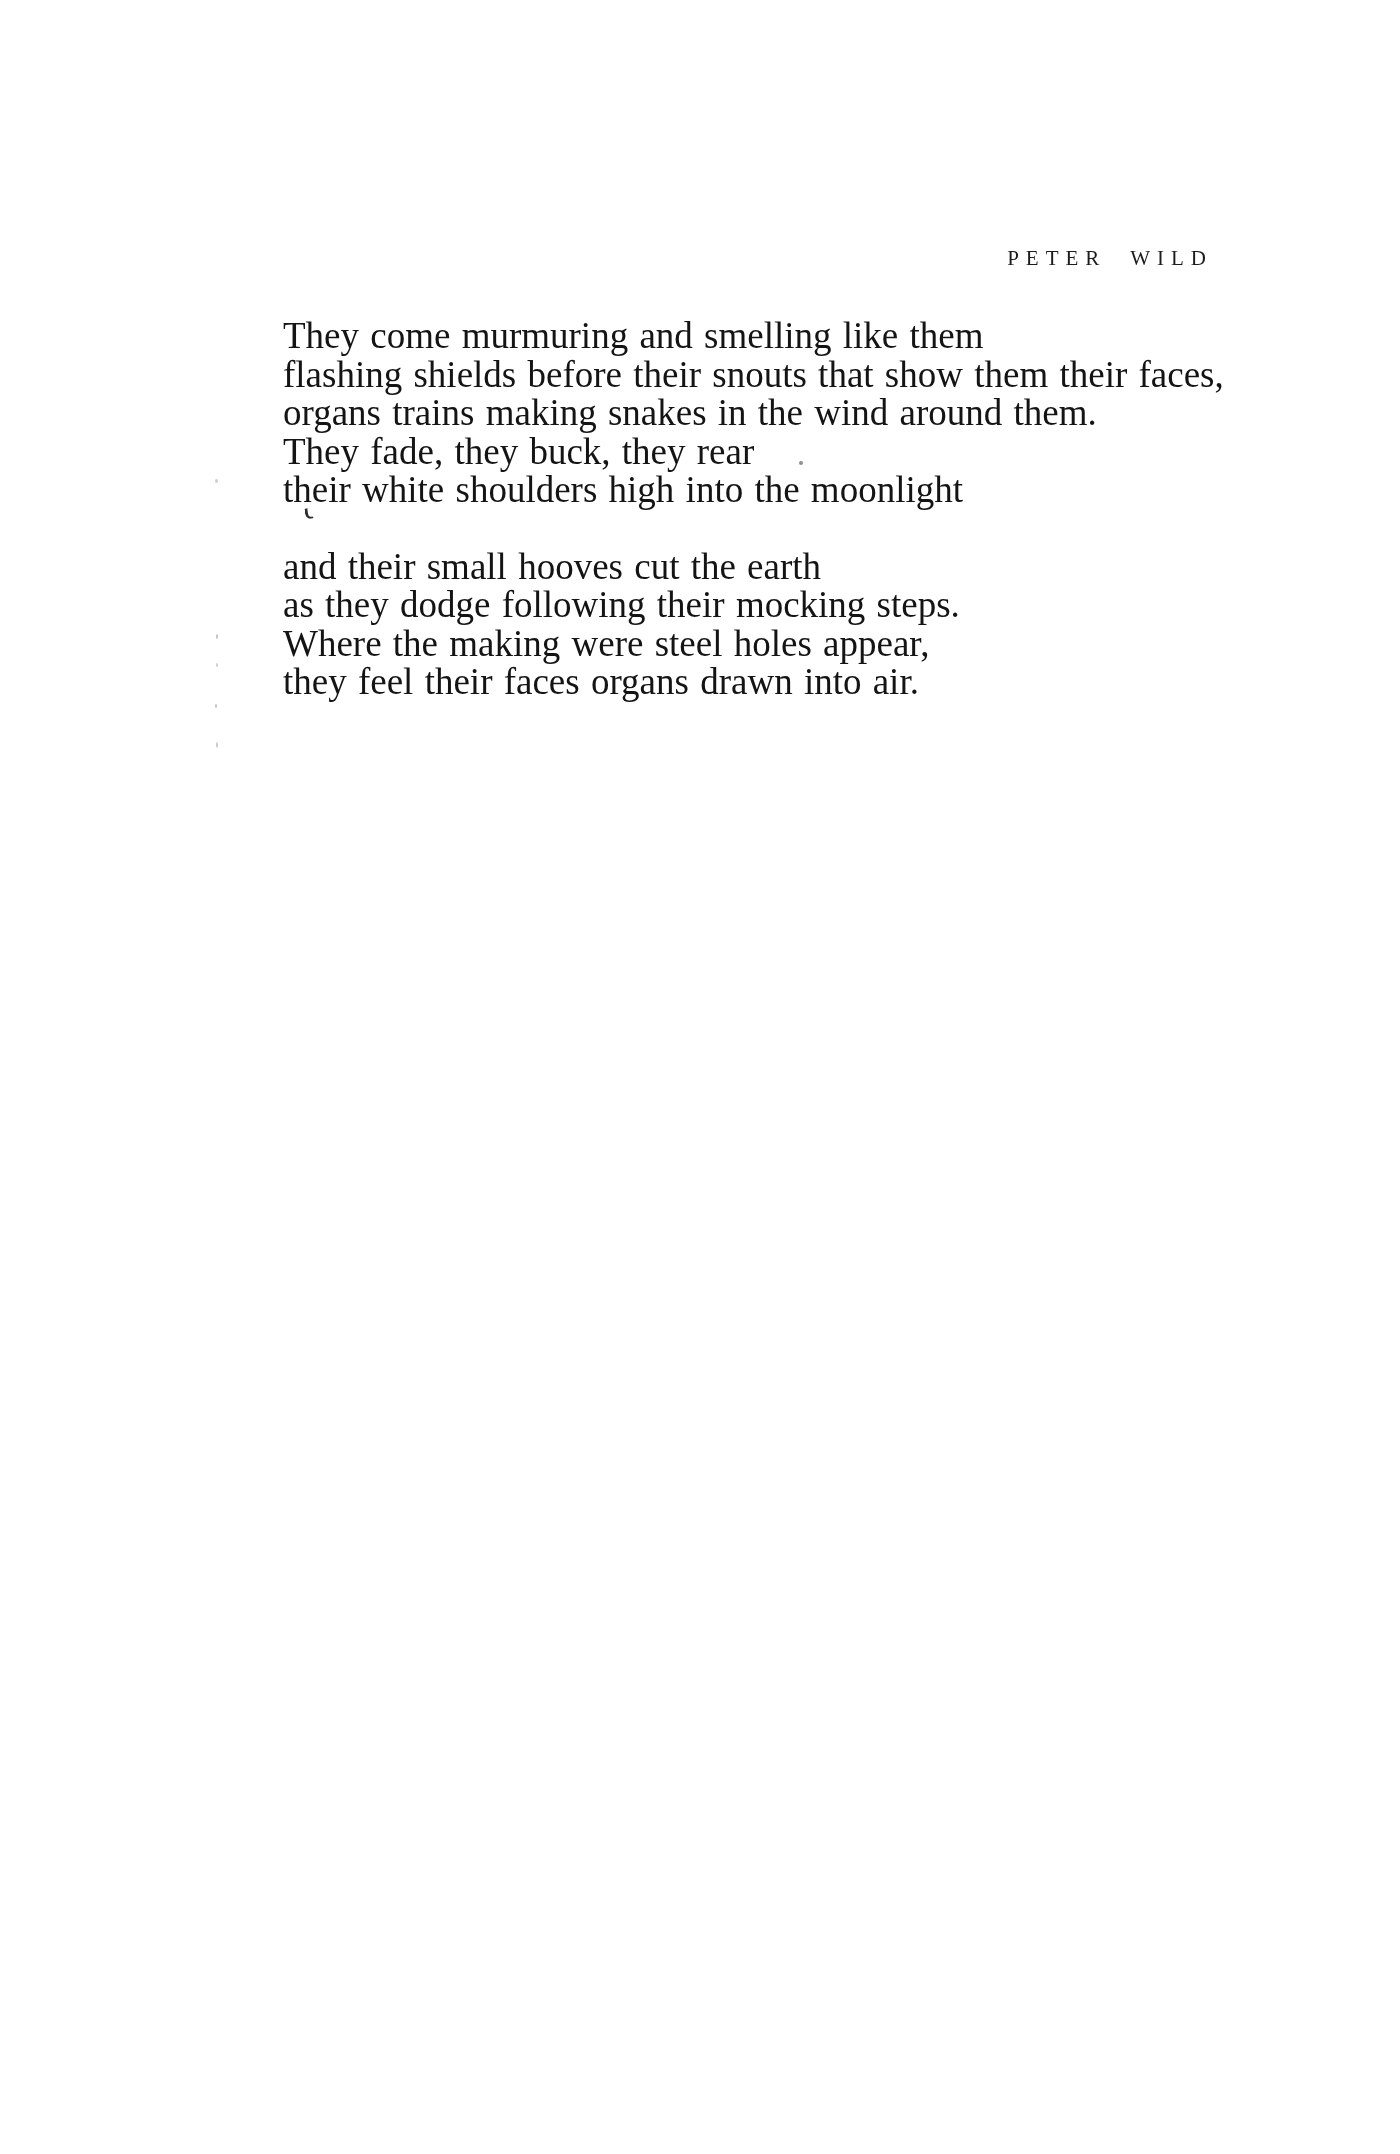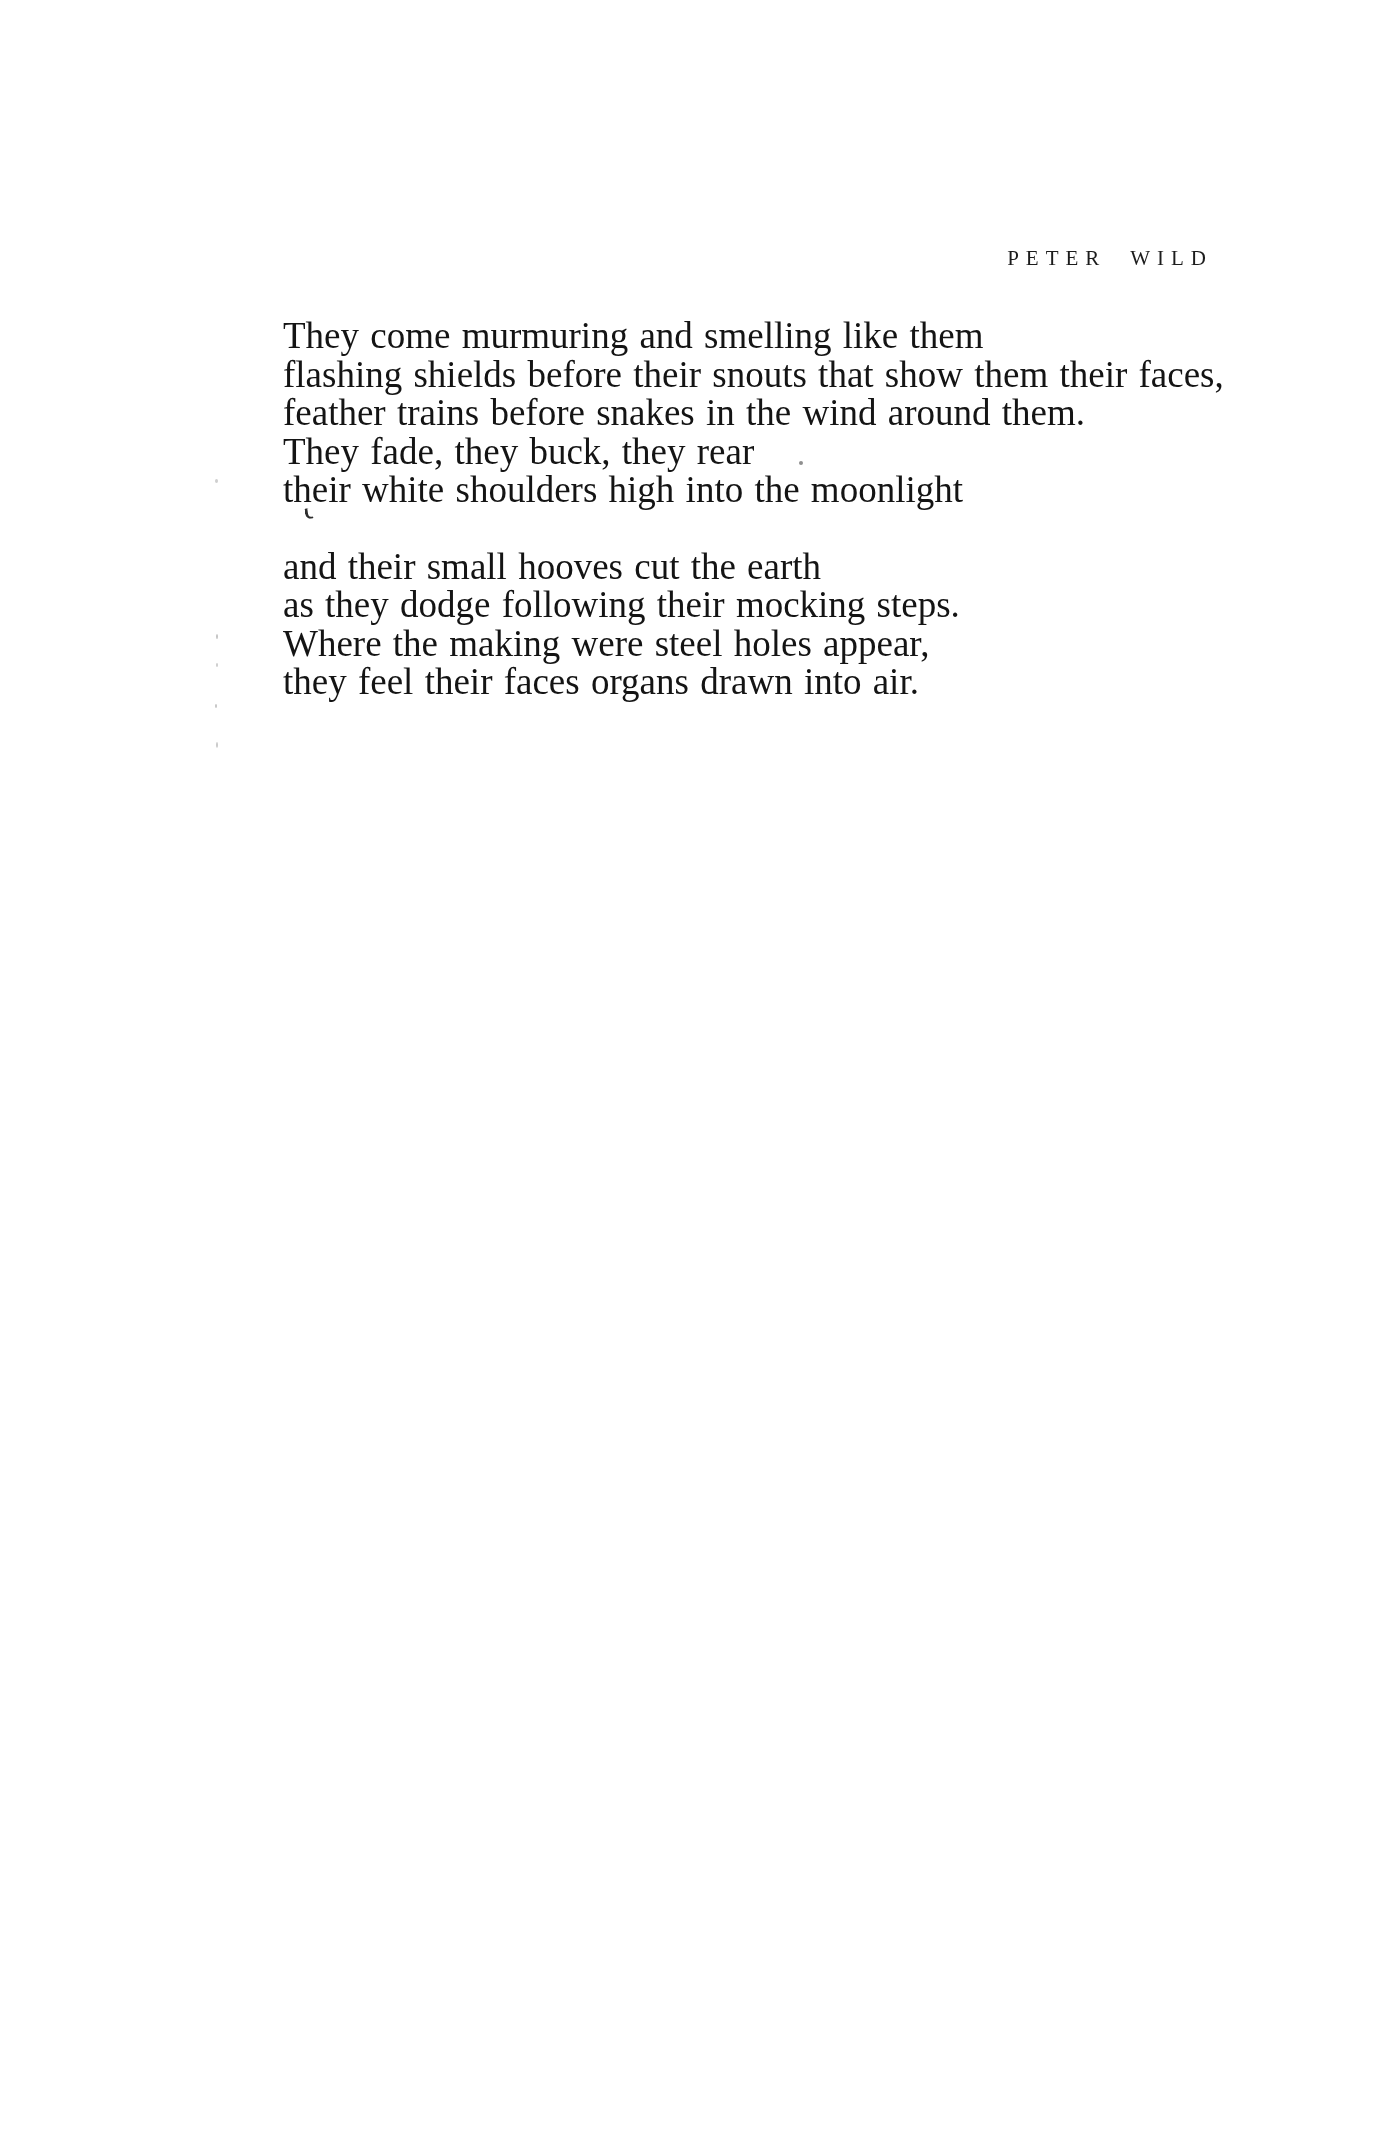--- a/index.html
+++ b/index.html
@@ -84,21 +84,21 @@
 <body>
 
 <div class="page">
 
   <div class="running-header">PETER WILD</div>
 
   <div class="poem">
     <div class="stanza">
       <div class="line">They come murmuring and smelling like them</div>
       <div class="line">flashing shields before their snouts that show them their faces,</div>
-      <div class="line">feather trains before snakes in the wind around them.</div>
+      <div class="line">organs trains making snakes in the wind around them.</div>
       <div class="line">They fade, they buck, they rear</div>
       <div class="line">their white shoulders high into the moonlight</div>
     </div>
     <div class="stanza">
       <div class="line">and their small hooves cut the earth</div>
       <div class="line">as they dodge following their mocking steps.</div>
       <div class="line">Where the making were steel holes appear,</div>
       <div class="line">they feel their faces organs drawn into air.</div>
     </div>
   </div>

